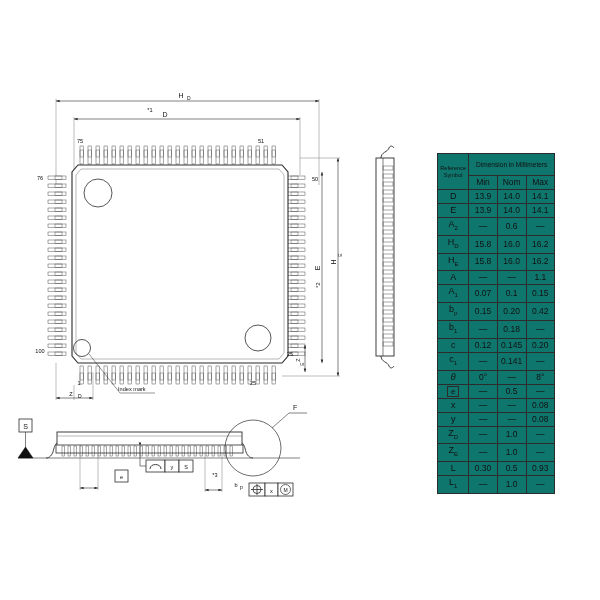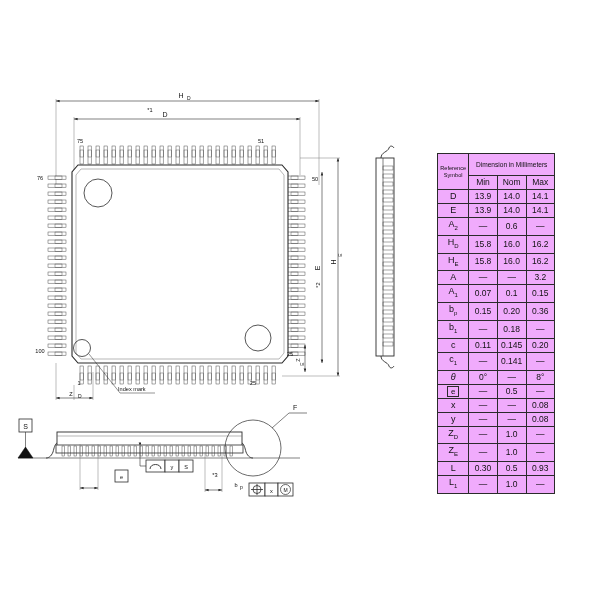--- a/index.html
+++ b/index.html
@@ -4,21 +4,21 @@
 <style>
   html,body{margin:0;padding:0;background:#ffffff;}
   body{width:600px;height:600px;position:relative;overflow:hidden;
        font-family:"Liberation Sans","DejaVu Sans",sans-serif;color:#111;}
   #sheet{position:absolute;left:0;top:0;width:600px;height:600px;}
   svg{display:block;}
   .lbl{font-size:7px;fill:#111;font-family:"Liberation Sans","DejaVu Sans",sans-serif;}
   .lbl-sm{font-size:5.6px;fill:#111;font-family:"Liberation Sans","DejaVu Sans",sans-serif;}
   .lbl-sub{font-size:5px;fill:#111;font-family:"Liberation Sans","DejaVu Sans",sans-serif;}
   .tblwrap{position:absolute;left:437px;top:153px;width:118px;}
-  table.dim{border-collapse:collapse;width:118px;background:#f0abfc;
+  table.dim{border-collapse:collapse;width:118px;background:#0f766e;
             font-family:"Liberation Sans","DejaVu Sans",sans-serif;}
   table.dim td,table.dim th{border:0.8px solid #2b2b2b;text-align:center;
             padding:0;height:13px;font-weight:normal;font-size:8.5px;color:#111;
             line-height:13px;}
   table.dim td.sym{width:31px;font-size:9px;}
   table.dim td.val{width:29px;font-size:8.5px;}
   table.dim th.hdr-ref{width:31px;font-size:5.6px;line-height:6.4px;height:21px;}
   table.dim th.hdr-dim{font-size:6.6px;height:21px;}
   .sub{font-size:6px;vertical-align:sub;}
   .ebox{display:inline-block;border:0.8px solid #2b2b2b;padding:0px 2.5px;font-size:8px;line-height:9px;}
@@ -511,43 +511,43 @@
           <tr>
             <td class="sym"><span>H</span><span class="sub">E</span></td>
             <td class="val">15.8</td>
             <td class="val">16.0</td>
             <td class="val">16.2</td>
           </tr>
           <tr>
             <td class="sym"><span>A</span></td>
             <td class="val">—</td>
             <td class="val">—</td>
-            <td class="val">3.2</td>
+            <td class="val">1.1</td>
           </tr>
           <tr>
             <td class="sym"><span>A</span><span class="sub">1</span></td>
             <td class="val">0.07</td>
             <td class="val">0.1</td>
             <td class="val">0.15</td>
           </tr>
           <tr>
             <td class="sym"><span>b</span><span class="sub">p</span></td>
             <td class="val">0.15</td>
             <td class="val">0.20</td>
-            <td class="val">0.36</td>
+            <td class="val">0.42</td>
           </tr>
           <tr>
             <td class="sym"><span>b</span><span class="sub">1</span></td>
             <td class="val">—</td>
             <td class="val">0.18</td>
             <td class="val">—</td>
           </tr>
           <tr>
             <td class="sym"><span>c</span></td>
-            <td class="val">0.11</td>
+            <td class="val">0.12</td>
             <td class="val">0.145</td>
             <td class="val">0.20</td>
           </tr>
           <tr>
             <td class="sym"><span>c</span><span class="sub">1</span></td>
             <td class="val">—</td>
             <td class="val">0.141</td>
             <td class="val">—</td>
           </tr>
           <tr>

